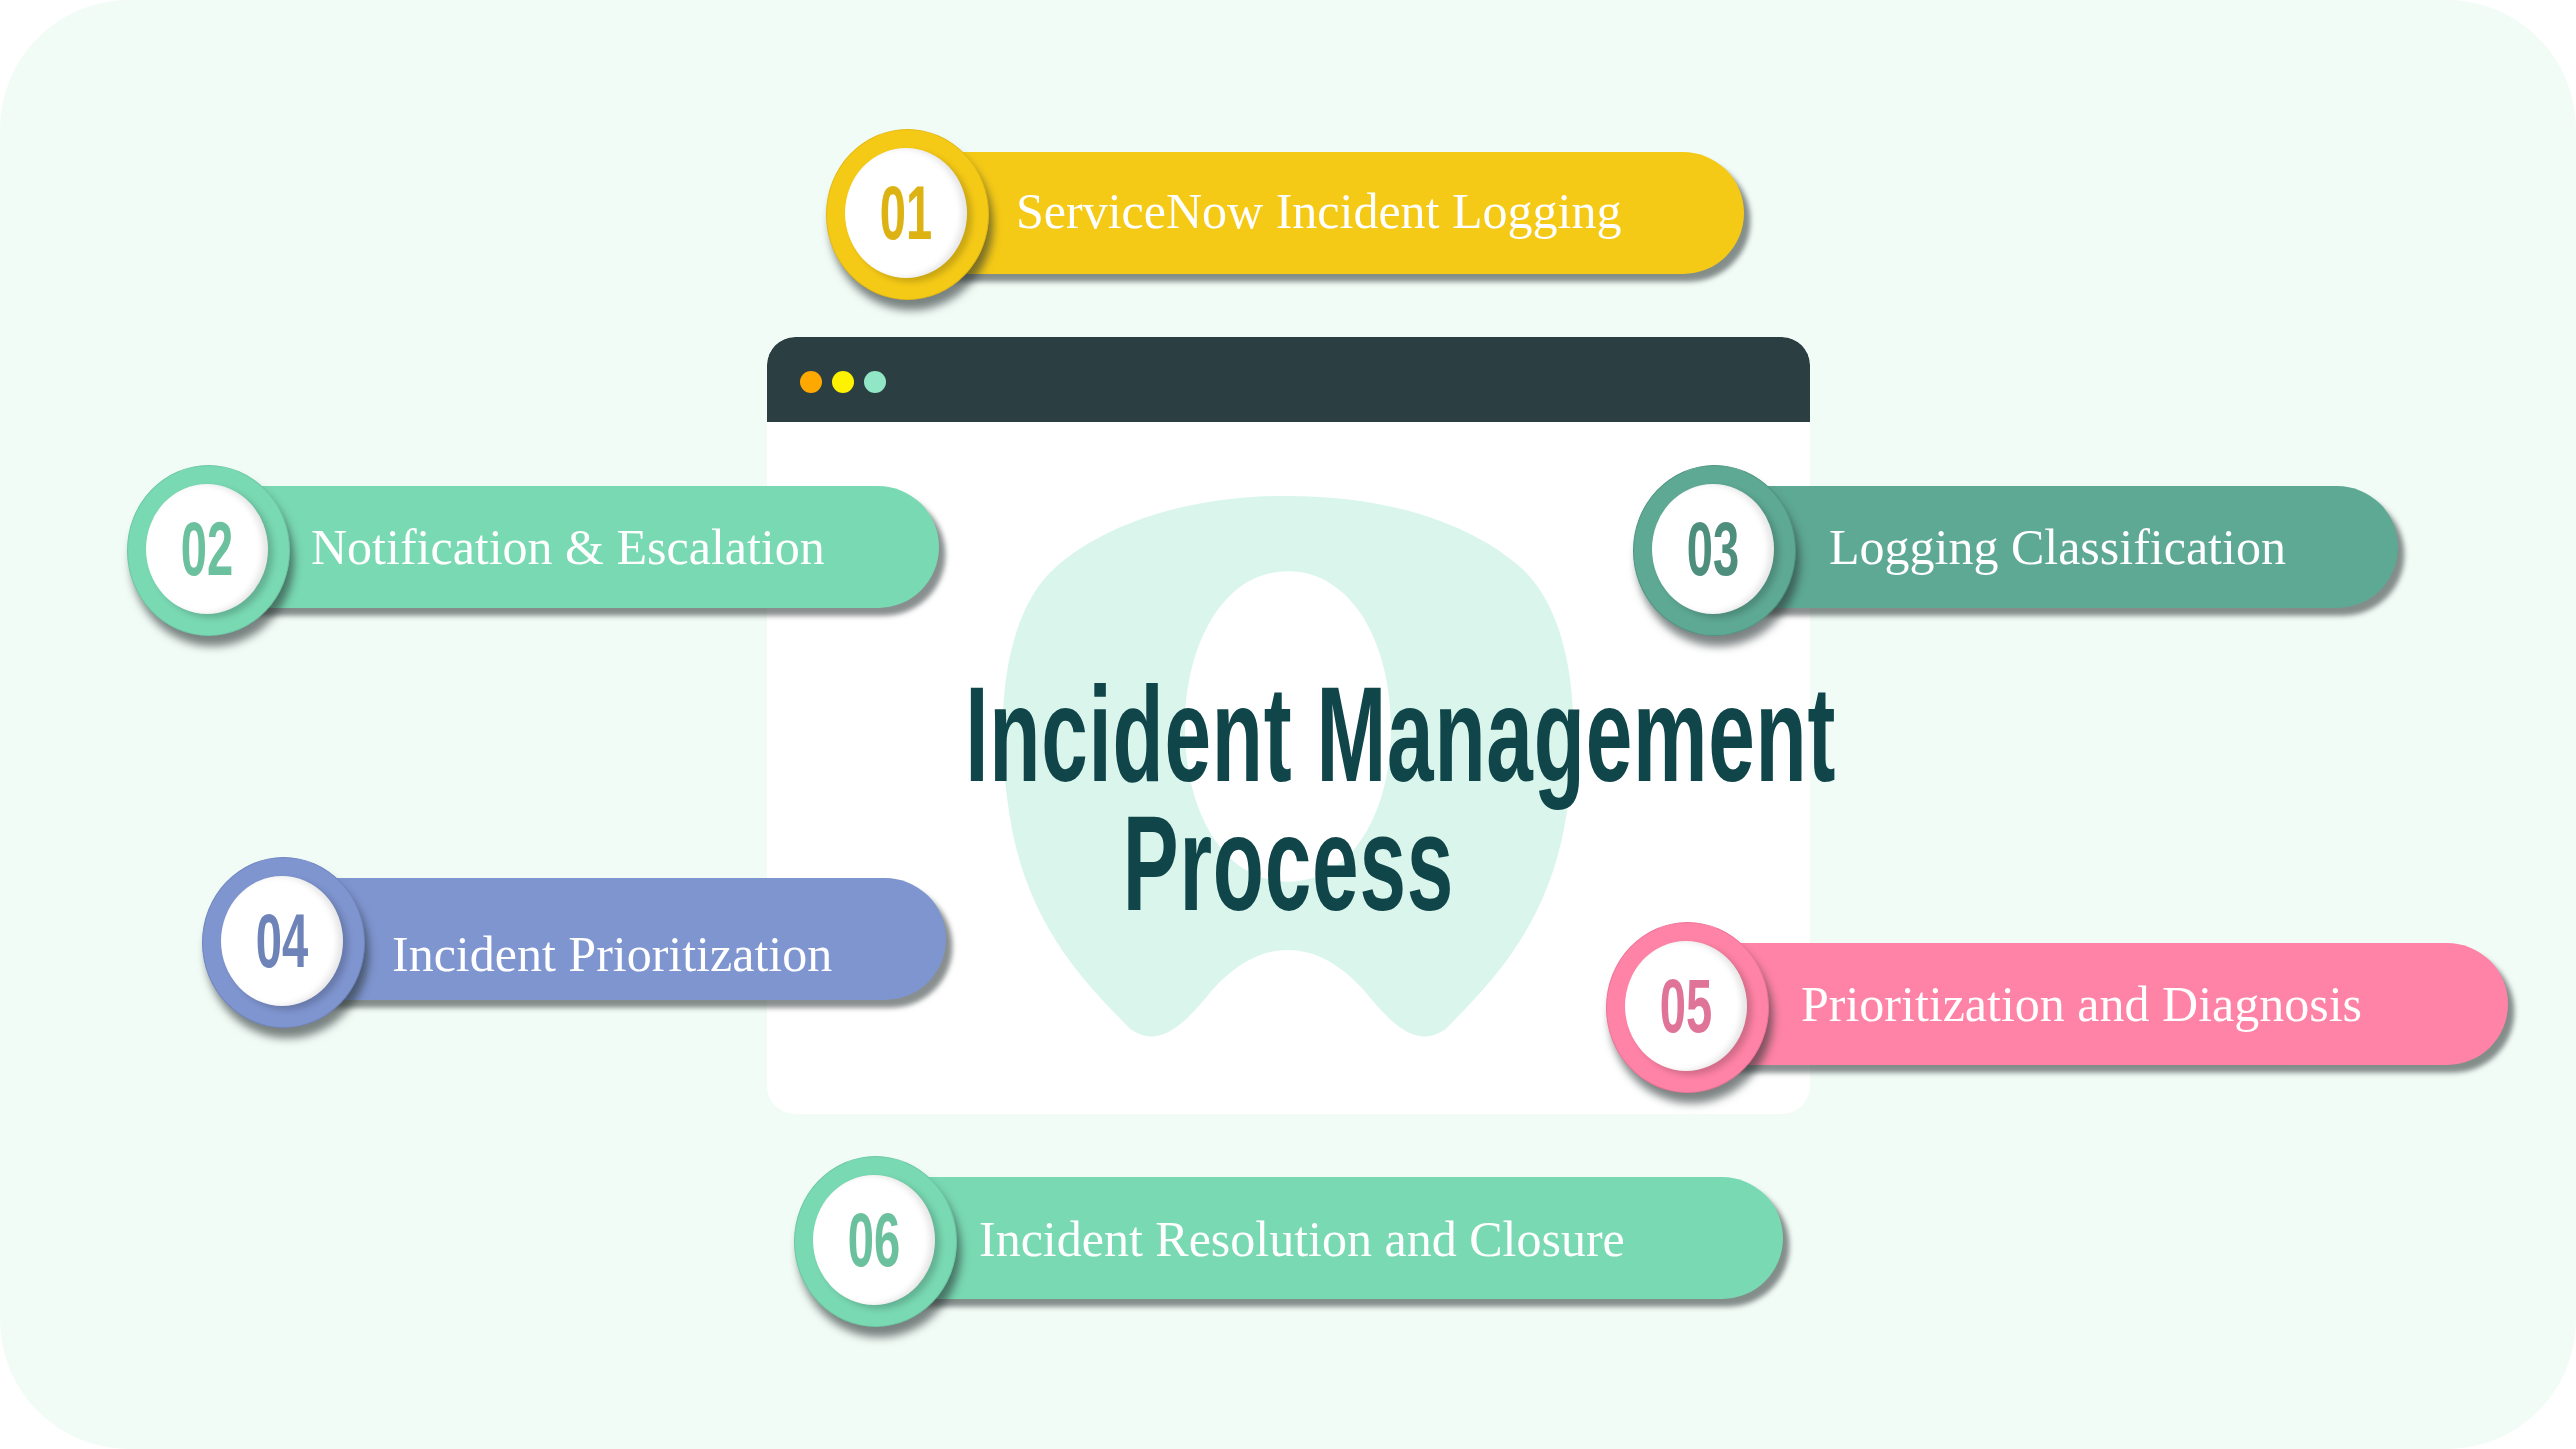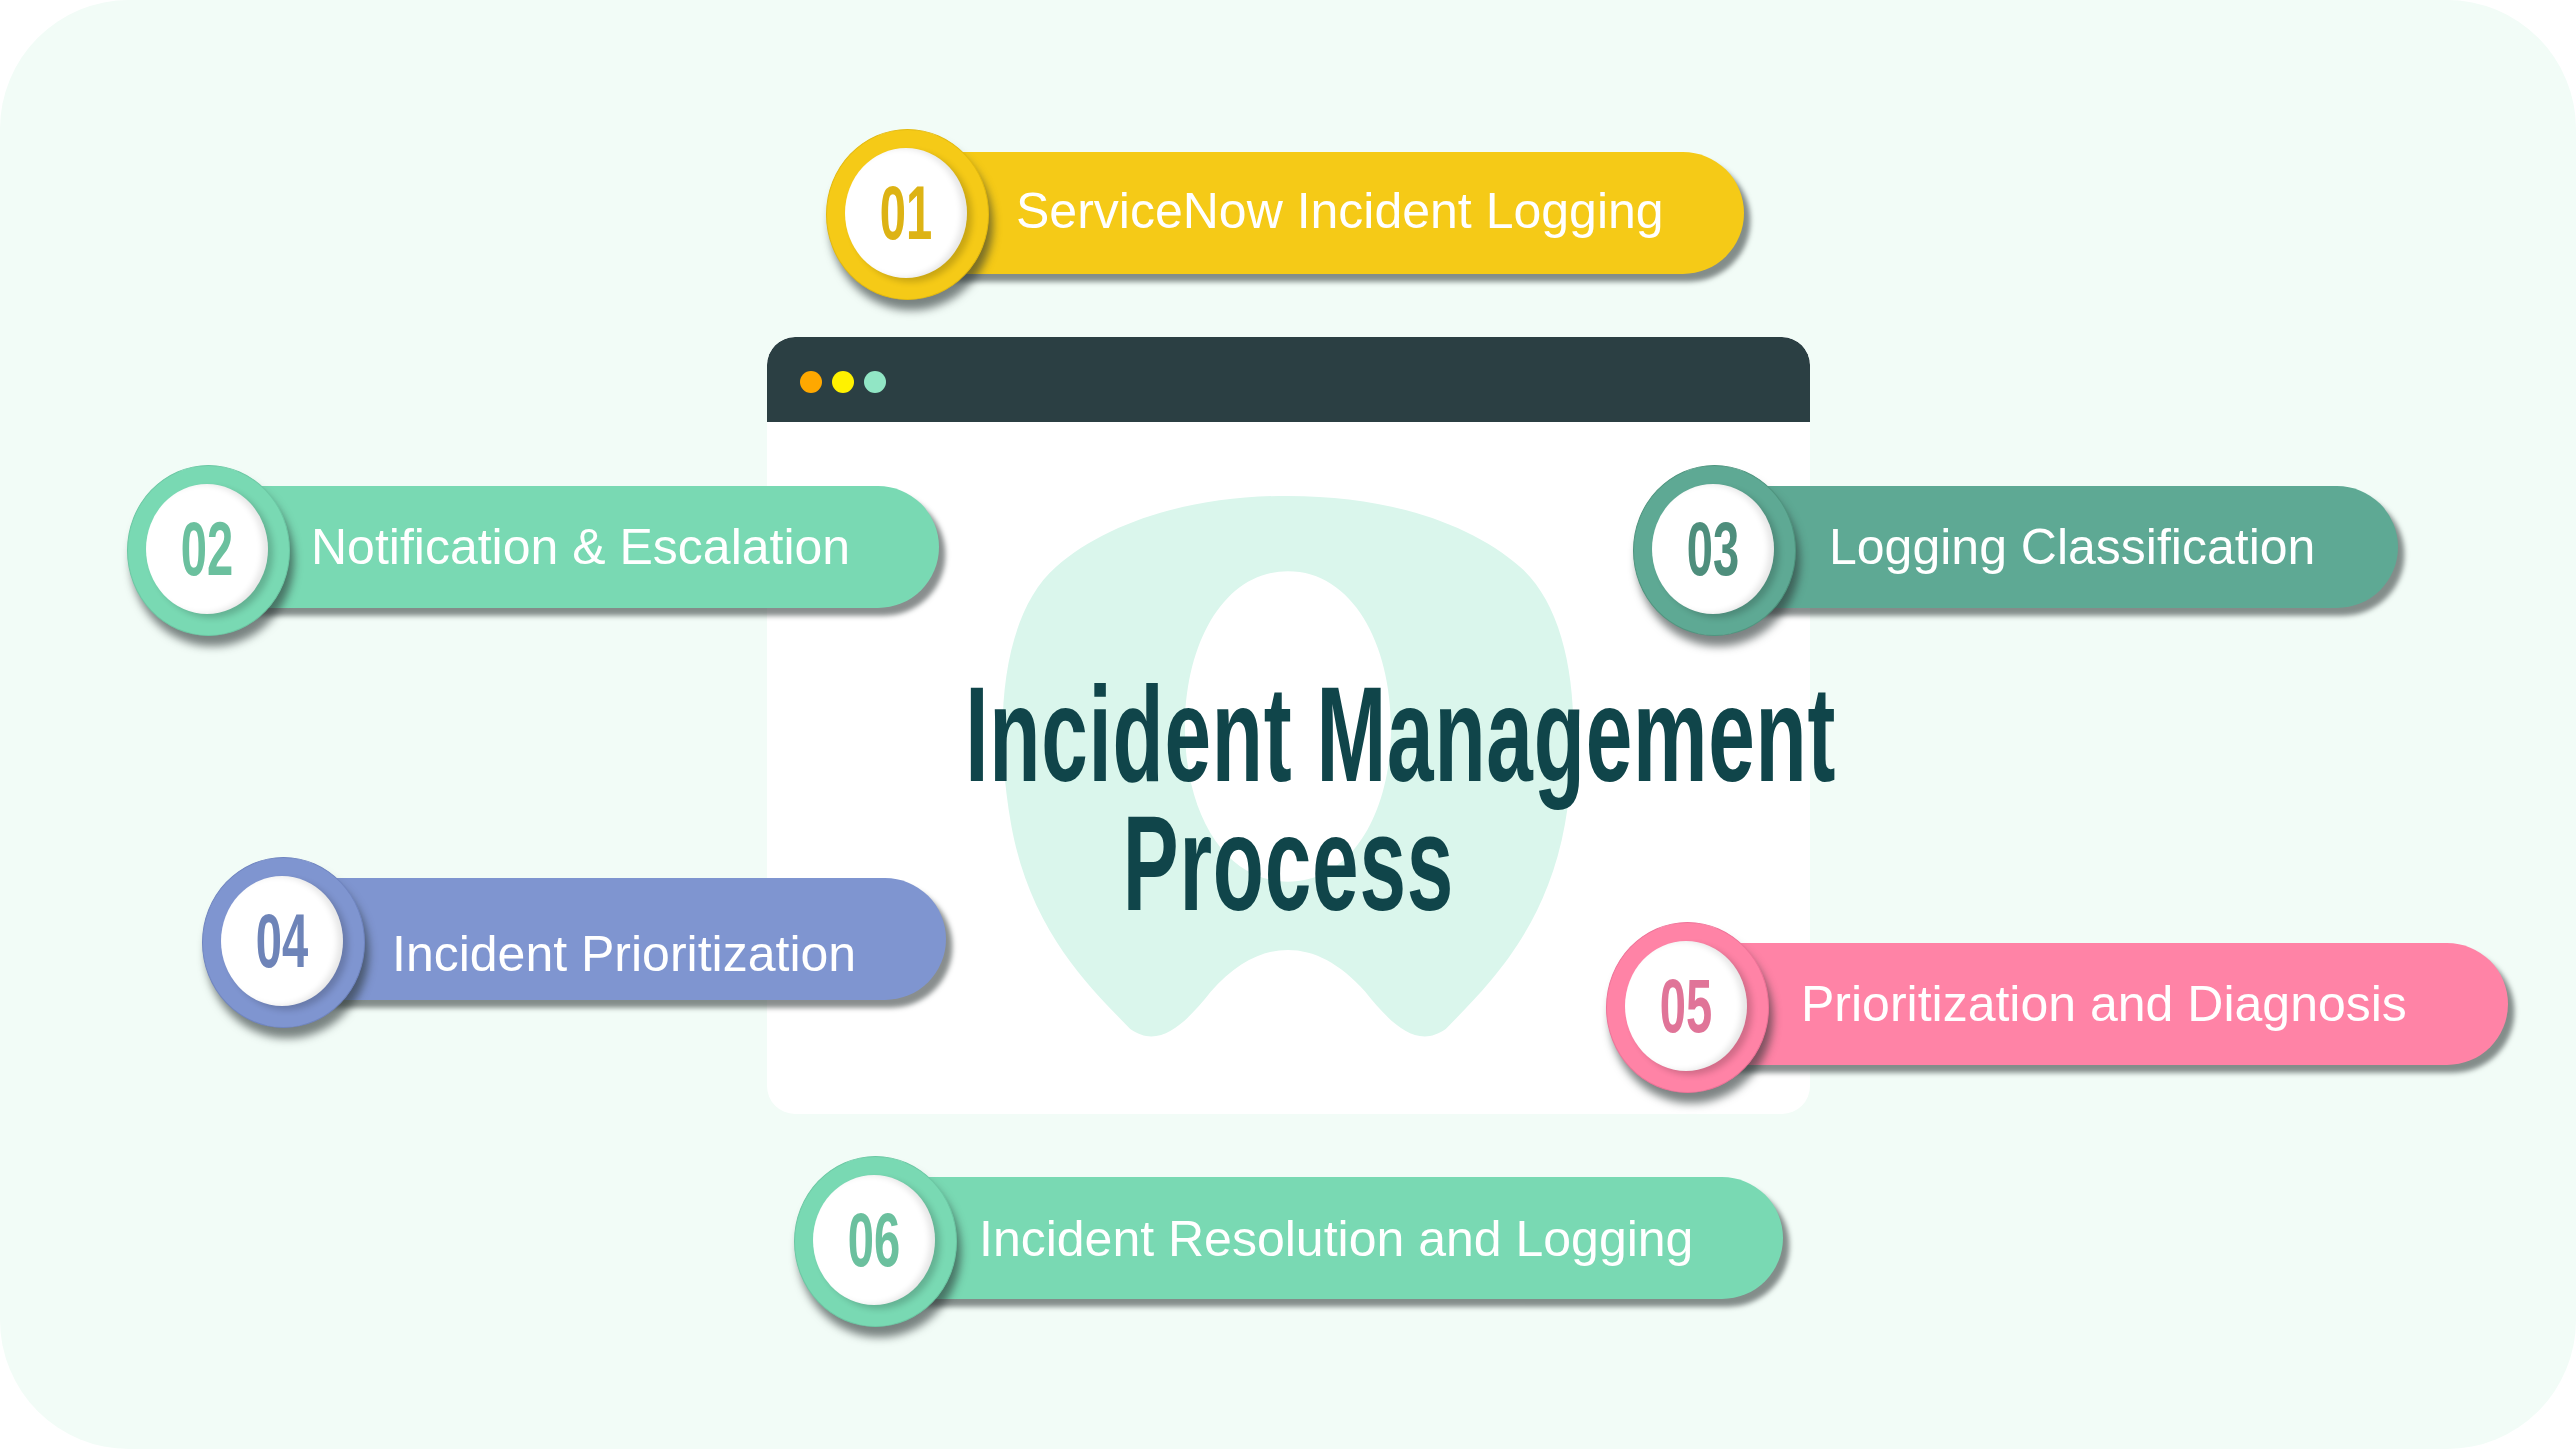--- a/index.html
+++ b/index.html
@@ -37,21 +37,21 @@
   }
   .title span { display:block; white-space:nowrap; }
 
   .pill { position:absolute; }
   .pill .bar {
     position:absolute; border-radius:0 61px 61px 0;
     box-shadow:6.4px 7.7px 5.2px rgba(40,50,50,0.55);
   }
   .pill .label {
     position:absolute; color:#ffffff; font-size:50px; white-space:nowrap;
-    font-family:Liberation Sans, sans-serif;
+    font-family:Liberation Serif, serif;
   }
   .pill .outer {
     position:absolute; border-radius:50%;
     box-shadow:3.9px 10.3px 9px rgba(40,50,50,0.6);
   }
   .pill .inner {
     position:absolute; border-radius:50%; background:#ffffff;
     box-shadow:inset -5.2px 0 6.4px rgba(0,0,0,0.10), 5.2px 3.9px 6.4px rgba(0,0,0,0.18);
   }
   .pill .num {
@@ -132,18 +132,18 @@
 <div class="pill" style="left:1606px; top:922px;">
   <div class="bar" style="left:116px; top:21px; width:786px; height:122px; background:#FF83A6;"></div>
   <div class="label" style="left:195px; top:53px;">Prioritization and Diagnosis</div>
   <div class="outer" style="left:0; top:0; width:161px; height:169px; background:#FF83A6; border:1.9px solid #EE7398;"></div>
   <div class="inner" style="left:19.3px; top:19.3px; width:122px; height:130px;"></div>
   <div class="num" style="left:19.3px; top:46px; width:122px; color:#E07498;">05</div>
 </div>
 
 <div class="pill" style="left:794px; top:1156px;">
   <div class="bar" style="left:116px; top:21px; width:873px; height:122px; background:#79D9B3;"></div>
-  <div class="label" style="left:185px; top:54px;">Incident Resolution and Logging</div>
+  <div class="label" style="left:185px; top:54px;">Incident Resolution and Closure</div>
   <div class="outer" style="left:0; top:0; width:161px; height:169px; background:#79D9B3; border:1.9px solid #6CC8A4;"></div>
   <div class="inner" style="left:19.3px; top:19.3px; width:122px; height:130px;"></div>
   <div class="num" style="left:19.3px; top:46px; width:122px; color:#6BC09E;">06</div>
 </div>
 
 
 </body></html>

